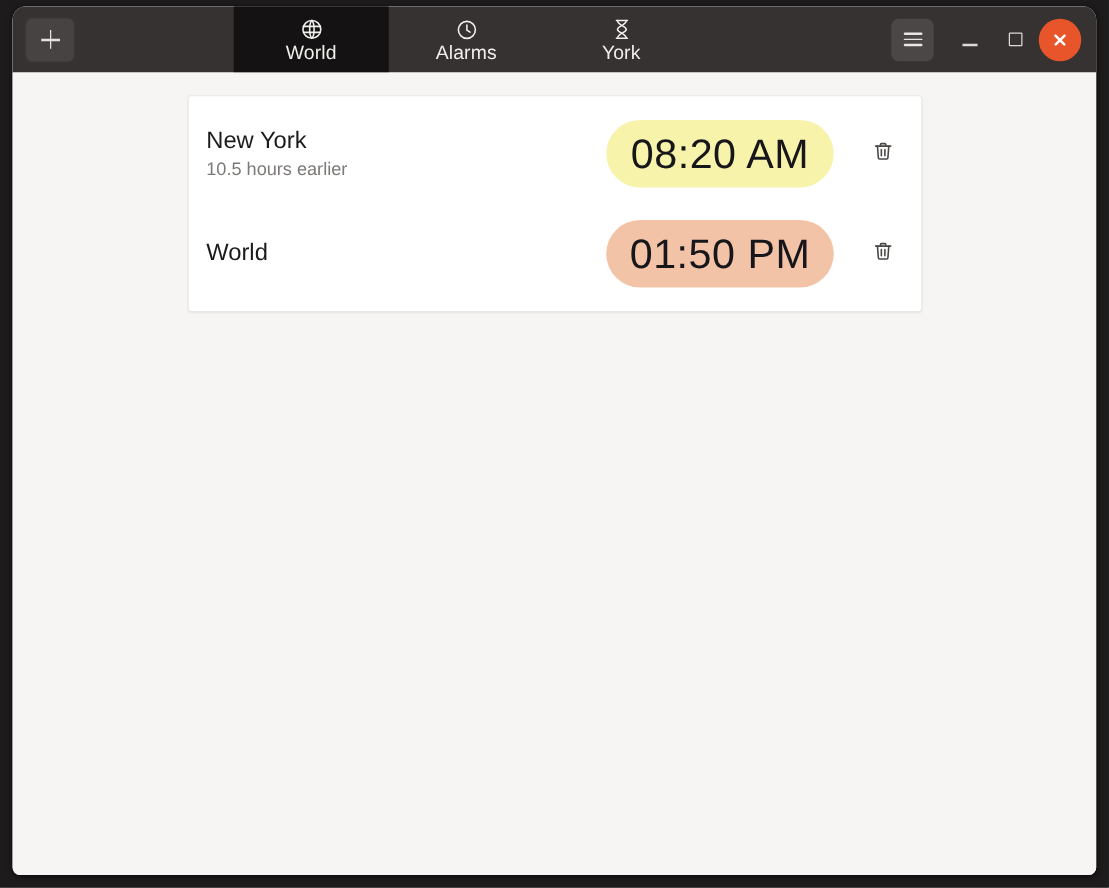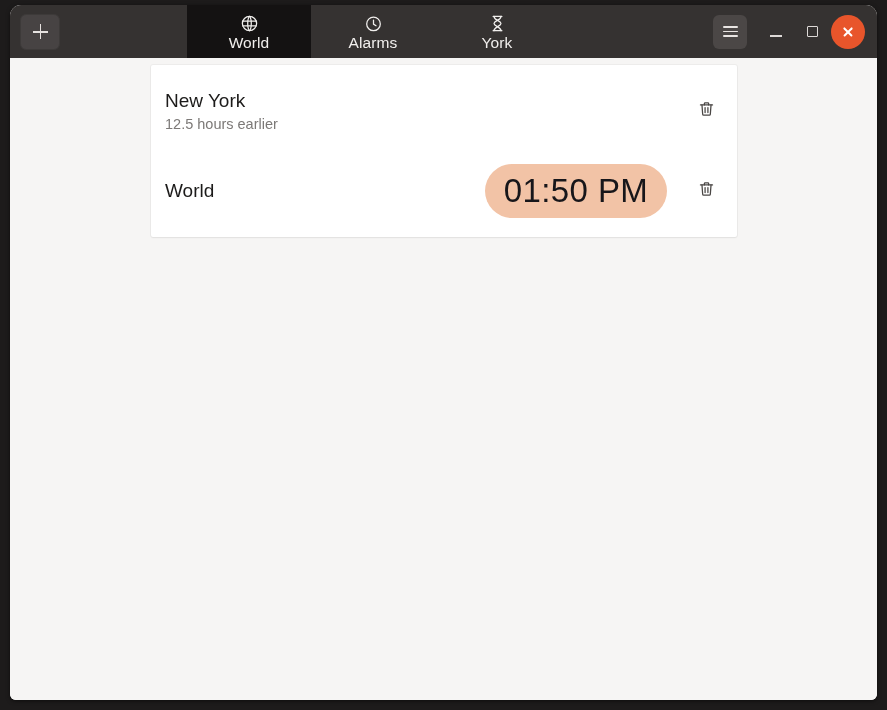--- a/index.html
+++ b/index.html
@@ -193,21 +193,21 @@
   
   #content {
     position: relative;
     height: 642px;
     background: #f6f5f4;
   }
 
   #clocks-card {
     position: absolute;
     left: 141px;
-    top: 7px;
+    top: 19px;
     width: 586px;
     background: #ffffff;
     border-radius: 2px;
     box-shadow: 0 0 0 1px rgba(0,0,0,.035), 0 1px 2px rgba(0,0,0,.05);
     padding: 6px 0 6px 0;
   }
 
   .clock-row {
     display: flex;
     align-items: center;
@@ -341,21 +341,24 @@
 
     </div>
 
     <div id="content">
 
       <div id="clocks-card">
 
         <div class="clock-row">
           <div class="clock-text">
             <span class="city-name">New York</span>
-            <span class="city-sub">12.5 hours earlier</span>
+            <span class="city-sub">10.5 hours earlier</span>
+          </div>
+          <div class="time-pill" style="background:#f8f3ab;">
+            <span class="time-text">08:20 AM</span>
           </div>
           <div class="delete-button">
             <span>
               <svg width="17" height="18" viewBox="0 0 24 24" fill="none" stroke="#4a4745" stroke-width="1.8" stroke-linecap="round" stroke-linejoin="round">
                 <path d="M3.5 6.2h17"></path>
                 <path d="M9 6.2V4.4a1 1 0 0 1 1-1h4a1 1 0 0 1 1 1v1.8"></path>
                 <path d="M5.6 6.2l1 13.2a1.4 1.4 0 0 0 1.4 1.3h8a1.4 1.4 0 0 0 1.4-1.3l1-13.2"></path>
                 <path d="M10 10v7M14 10v7"></path>
               </svg>
             </span>

